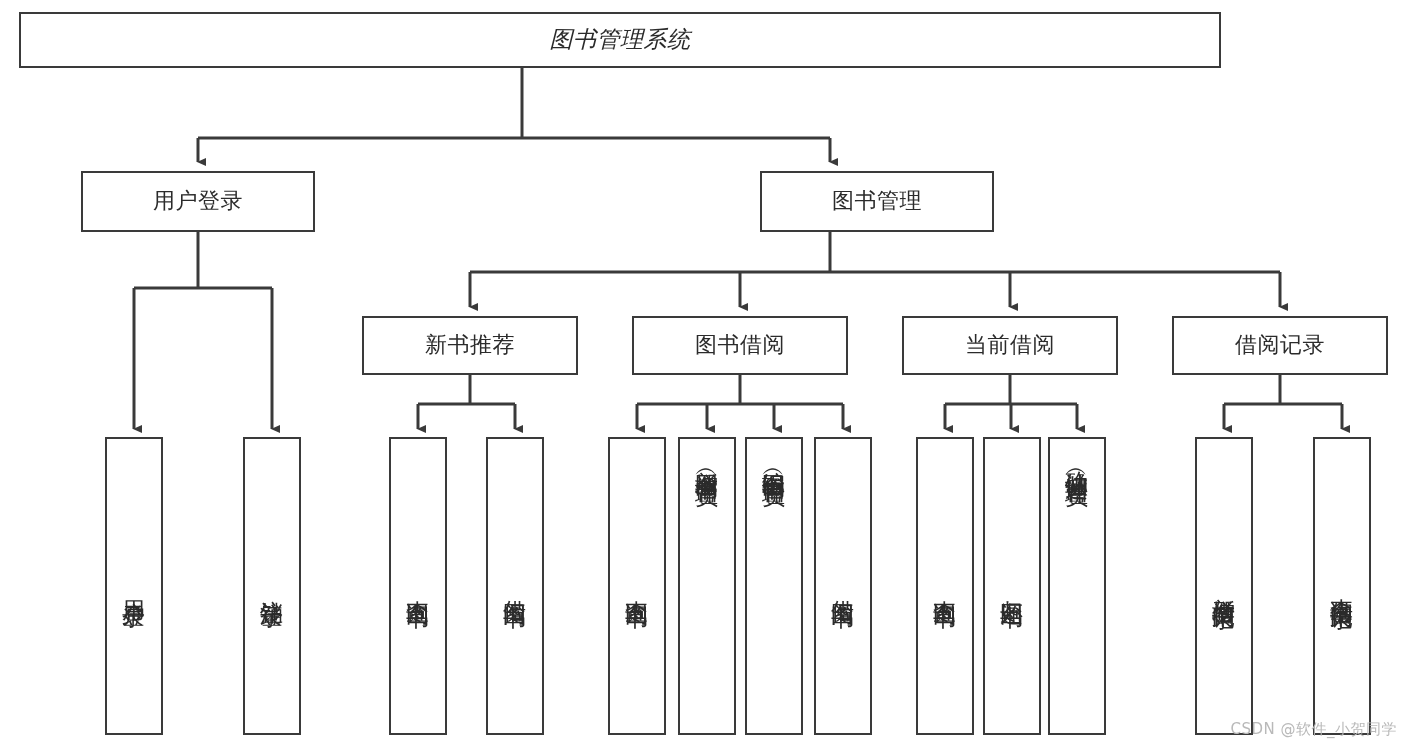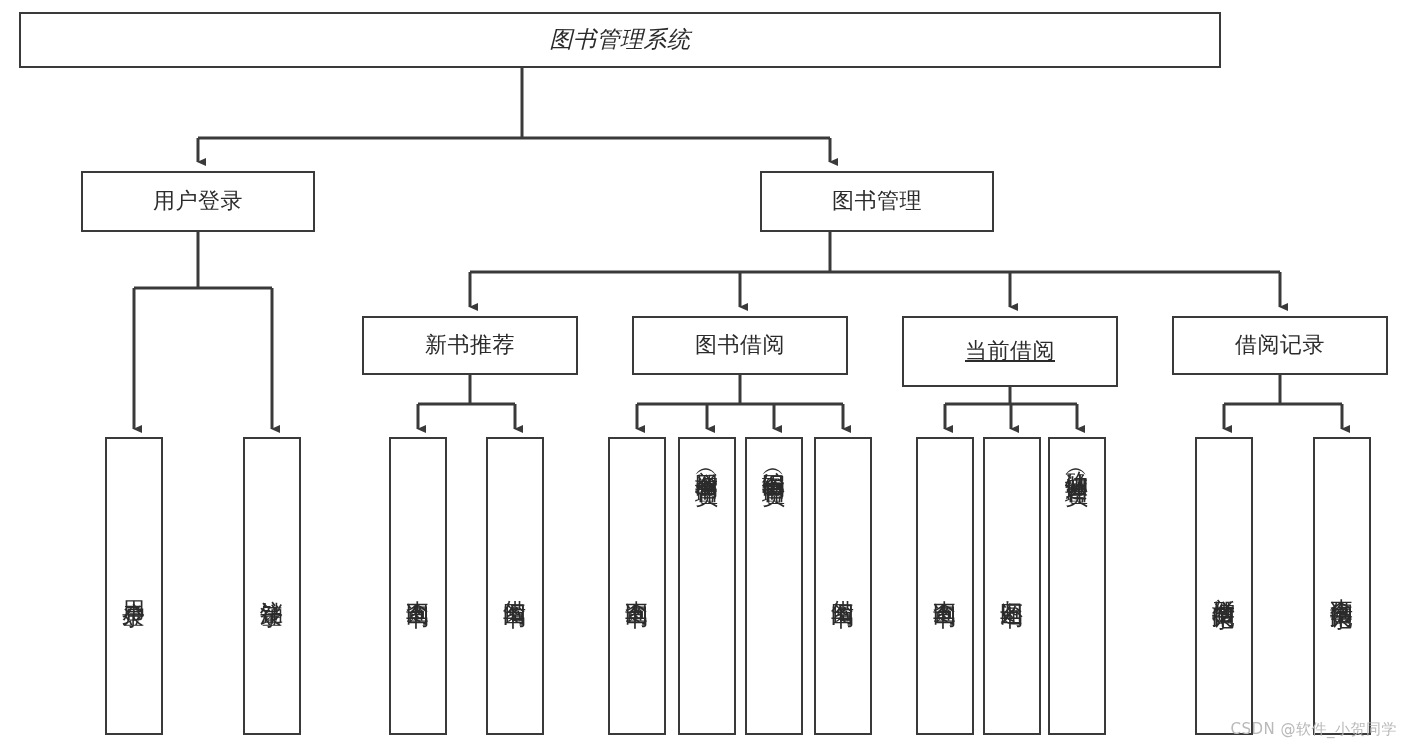--- a/index.html
+++ b/index.html
@@ -142,21 +142,21 @@
   </div>
 
   <div class="node horiz" style="left:362px; top:316px; width:216px; height:59px;">
     <span class="label">新书推荐</span>
   </div>
 
   <div class="node horiz" style="left:632px; top:316px; width:216px; height:59px;align-items:center;">
     <span class="label">图书借阅</span>
   </div>
 
-  <div class="node horiz" style="left:902px; top:316px; width:216px; height:71px;text-decoration:underline;">
+  <div class="node horiz" style="left:902px; top:316px; width:216px; height:59px;">
     <span class="label">当前借阅</span>
   </div>
 
   <div class="node horiz" style="left:1172px; top:316px; width:216px; height:59px;">
     <span class="label">借阅记录</span>
   </div>
 
   <div class="node vert centered" style="left:105px; top:437px; width:58px; height:298px;">
     <span class="label">用户登录</span>
   </div>

